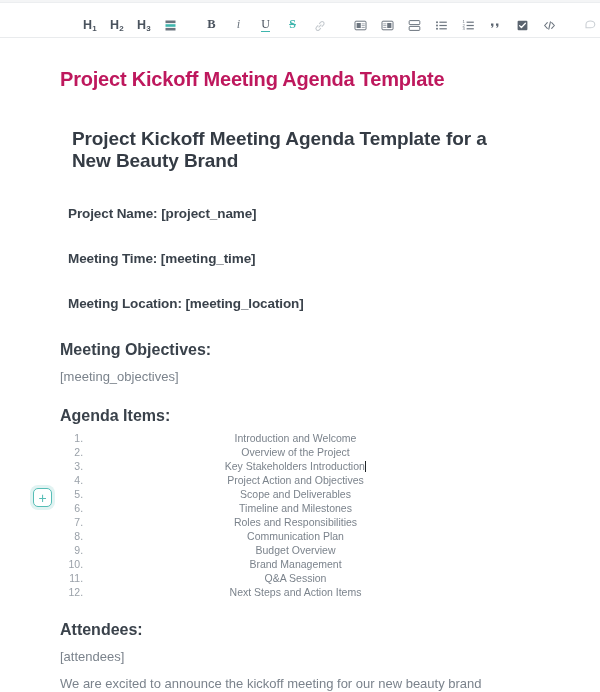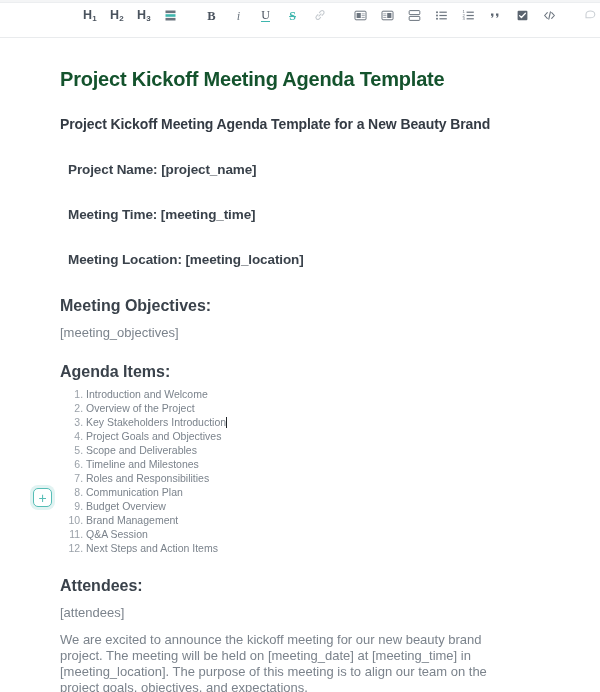--- a/index.html
+++ b/index.html
@@ -41,21 +41,21 @@
   .tb-sep {
     width: 1px;
     height: 17px;
     background: #e6e8ea;
     margin: 0 7px;
   }
   .tb-btn {
     width: 23px;
     height: 23px;
     display: flex;
-    align-items: flex-start;
+    align-items: flex-end;
     justify-content: center;
     cursor: pointer;
     border-radius: 3px;
     margin: 4px 2px;
     color: #5b646f;
     user-select: none;
   }
   .tb-btn.disabled { color: #c9ced3; cursor: default; }
 
   .hlabel {
@@ -107,30 +107,30 @@
     font-size: 14px;
     line-height: 1;
     cursor: pointer;
     background: #fff;
     box-shadow: 0 0 0 3px rgba(86,189,182,0.18);
   }
 
   h1.doc-title {
     font-size: 20px;
     font-weight: bold;
-    color: #14532d;
+    color: #be185d;
     margin: 0;
     padding-top: 30px;
     letter-spacing: -0.2px;
   }
   h2.doc-h2 {
-    font-size: 14px;
+    font-size: 19px;
     font-weight: bold;
     color: #343b44;
-    margin: 0;
+    margin: 12px;
     padding-top: 25px;
     letter-spacing: -0.1px;
   }
   h3.doc-h3 {
     font-size: 13.5px;
     font-weight: bold;
     color: #3a424b;
     margin: 8px;
     padding-top: 22px;
     letter-spacing: -0.1px;
@@ -155,20 +155,21 @@
     margin: 0;
     padding: 6px 0 0 26px;
     list-style-position: outside;
   }
   ol.doc-list li {
     font-size: 10.5px;
     line-height: 14px;
     color: #7b838c;
     padding: 0;
     margin: 0;
+    text-align: center;
   }
   ol.doc-list li::marker { color: #9aa1a9; }
 
   .caret {
     display: inline-block;
     width: 1.4px;
     height: 11px;
     background: #1f2428;
     vertical-align: -2px;
     margin-left: 0px;
@@ -320,21 +321,21 @@
 
     <h4 class="doc-h4">Meeting Objectives:</h4>
     <p class="doc-p tight">[meeting_objectives]</p>
 
     <h4 class="doc-h4">Agenda Items:</h4>
 
     <ol class="doc-list">
       <li><span>Introduction and Welcome</span></li>
       <li><span>Overview of the Project</span></li>
       <li><span>Key Stakeholders Introduction</span><span class="caret"></span></li>
-      <li><span>Project Goals and Objectives</span></li>
+      <li><span>Project Action and Objectives</span></li>
       <li><span>Scope and Deliverables</span></li>
       <li><span>Timeline and Milestones</span></li>
       <li><span>Roles and Responsibilities</span></li>
       <li><span>Communication Plan</span></li>
       <li><span>Budget Overview</span></li>
       <li><span>Brand Management</span></li>
       <li><span>Q&amp;A Session</span></li>
       <li><span>Next Steps and Action Items</span></li>
     </ol>
 

